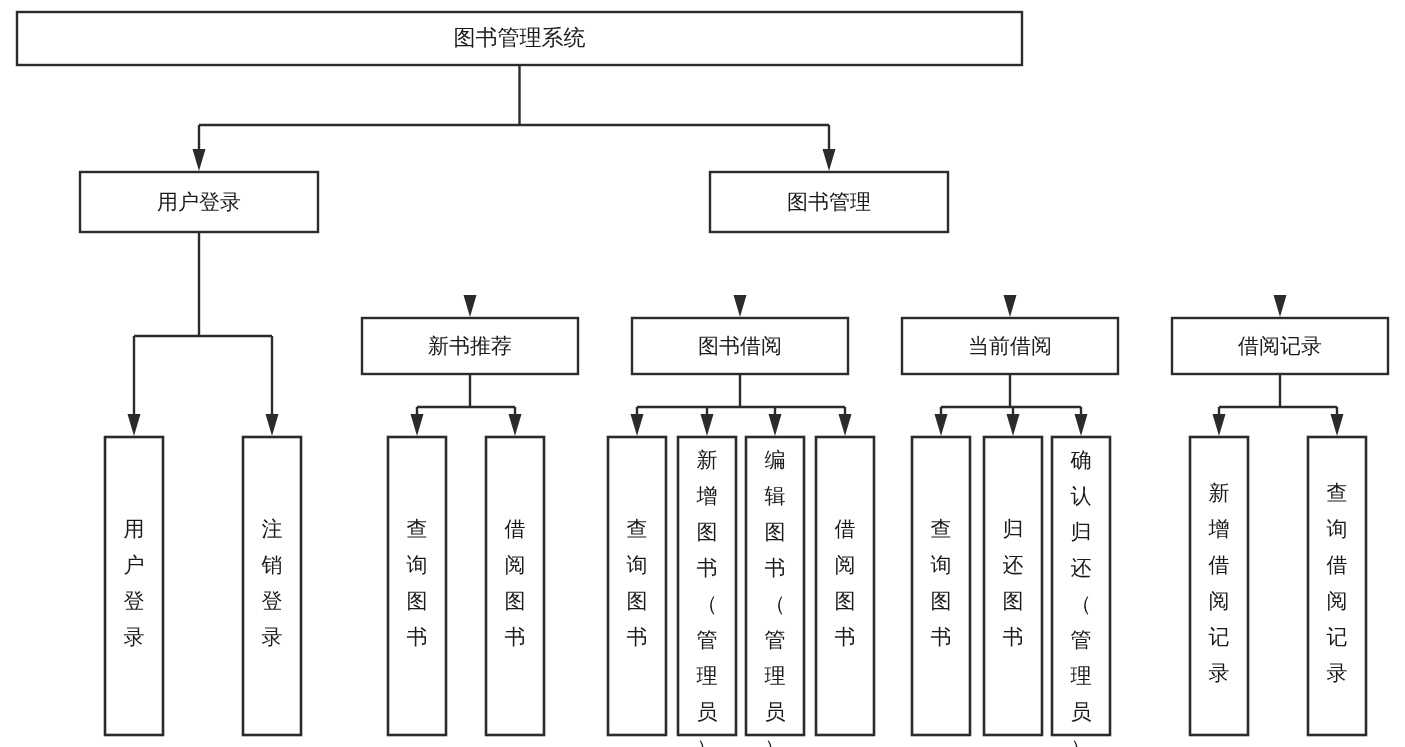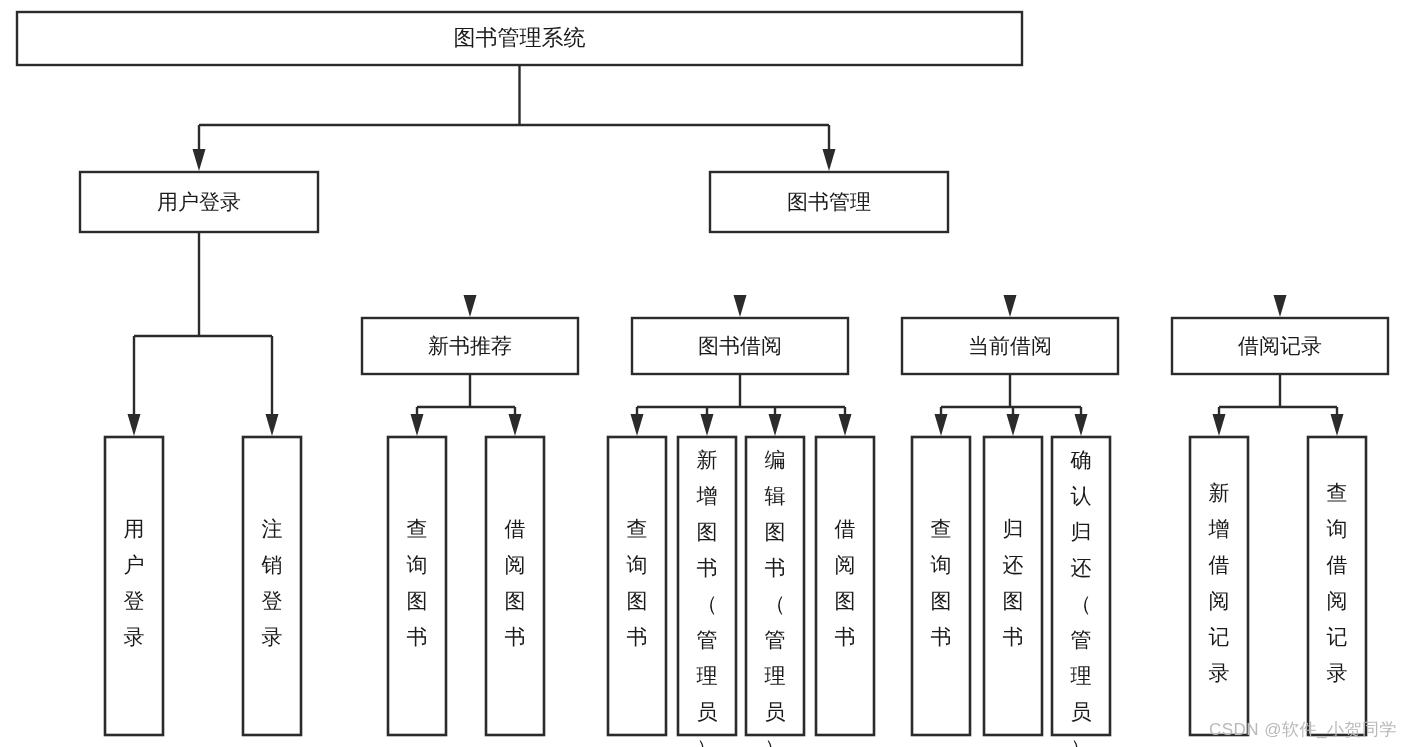--- a/index.html
+++ b/index.html
@@ -222,14 +222,13 @@
         <g>
           <rect class="node-box leaf" x="1190" y="437" width="58" height="298"></rect>
           <text class="vert-label" x="1219" y="500"><tspan x="1219" dy="0">新</tspan><tspan x="1219" dy="36">增</tspan><tspan x="1219" dy="36">借</tspan><tspan x="1219" dy="36">阅</tspan><tspan x="1219" dy="36">记</tspan><tspan x="1219" dy="36">录</tspan></text>
         </g>
         <g>
           <rect class="node-box leaf" x="1308" y="437" width="58" height="298"></rect>
           <text class="vert-label" x="1337" y="500"><tspan x="1337" dy="0">查</tspan><tspan x="1337" dy="36">询</tspan><tspan x="1337" dy="36">借</tspan><tspan x="1337" dy="36">阅</tspan><tspan x="1337" dy="36">记</tspan><tspan x="1337" dy="36">录</tspan></text>
         </g>
       </g>
   </svg>
-  <div class="watermark">CSDN @软件_小贺同学</div>
 </div>
 
 </body></html>

